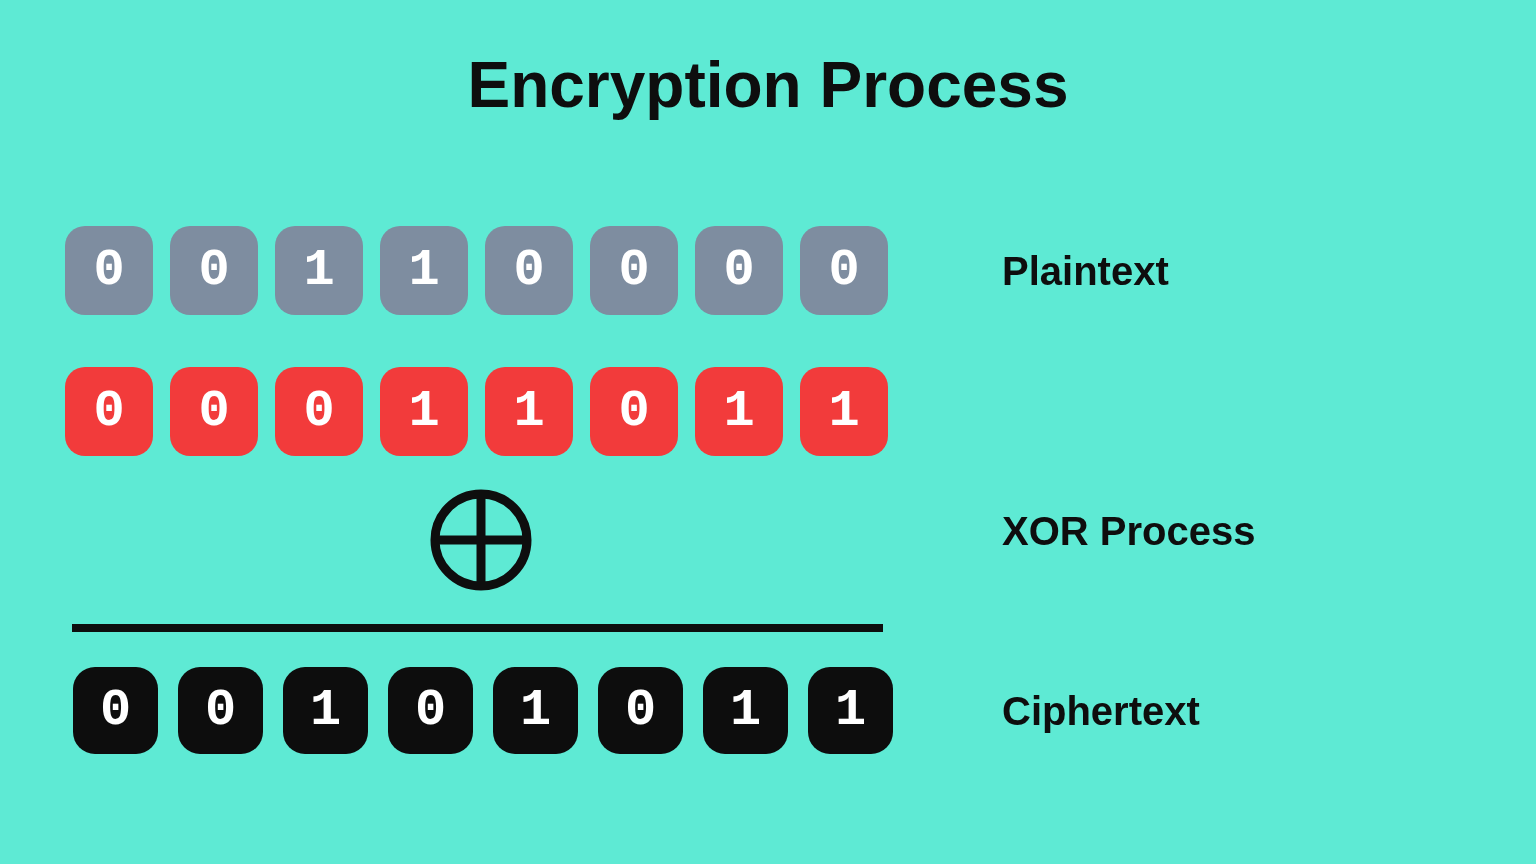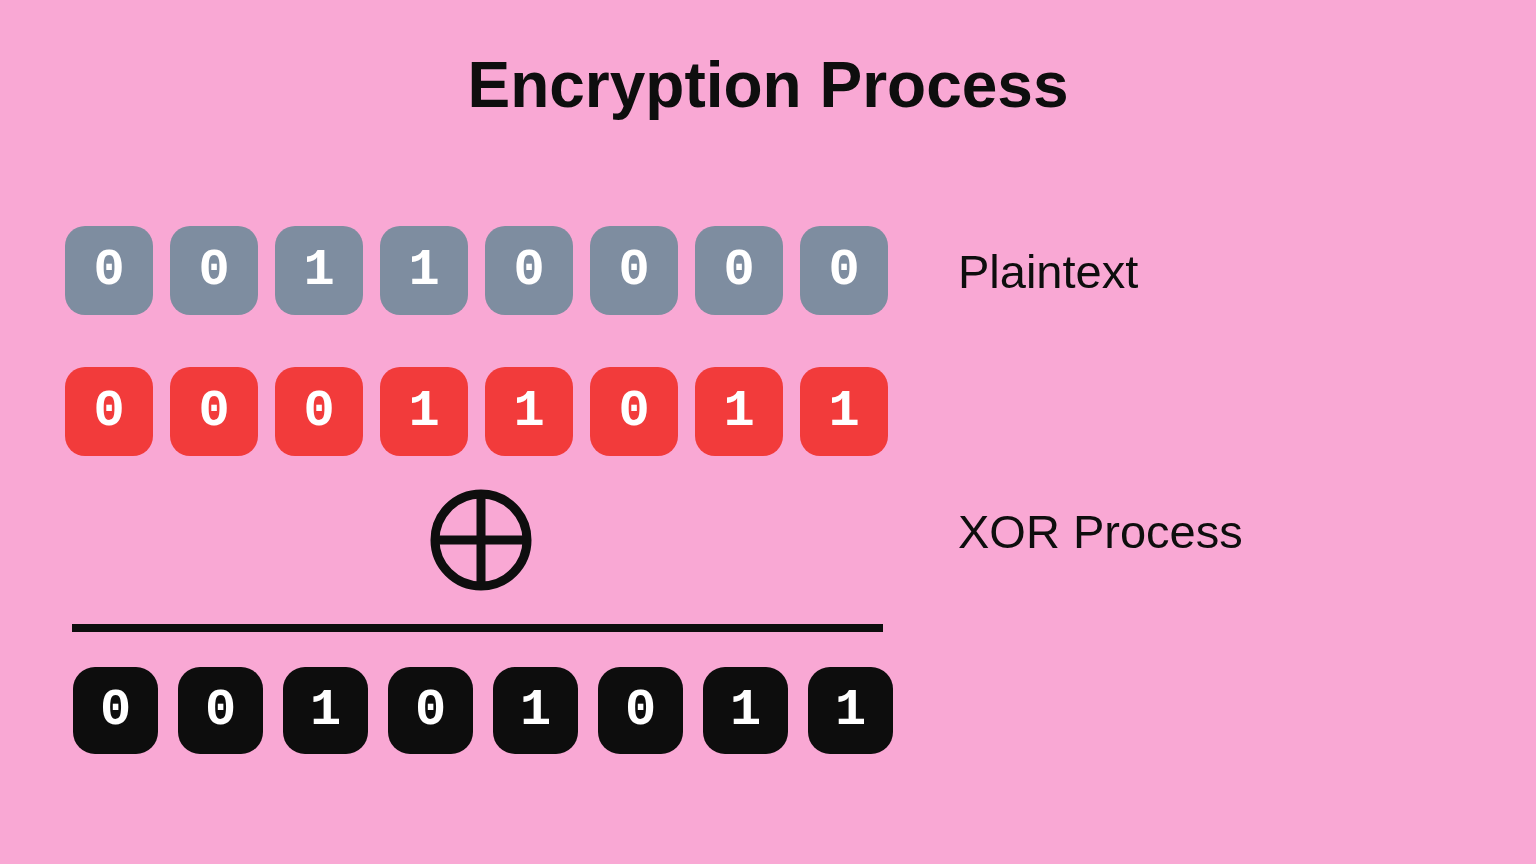--- a/index.html
+++ b/index.html
@@ -1,20 +1,20 @@
 <!DOCTYPE html>
 <html><head>
 <meta charset="utf-8">
 <style>
   html, body { margin: 0; padding: 0; }
   .canvas {
     position: relative;
     width: 1536px;
     height: 864px;
-    background: #f9a8d4;
+    background: #5eead4;
     overflow: hidden;
     font-family: "Liberation Sans", sans-serif;
   }
   .title {
     position: absolute;
     top: 48px;
     left: 0;
     width: 100%;
     margin: 0;
     text-align: center;
@@ -66,24 +66,24 @@
   .divider {
     position: absolute;
     left: 72px;
     top: 624px;
     width: 811px;
     height: 8px;
     background: #0e0e0e;
   }
   .row-label {
     position: absolute;
-    left: 958px;
+    left: 1002px;
     transform: translateY(-50%);
-    font-size: 47px;
-    font-weight: 400;
+    font-size: 40px;
+    font-weight: 700;
     color: #0e0e0e;
     white-space: nowrap;
   }
   .label-plaintext { top: 271px; }
   .label-stream    { top: 412px; }
   .label-xor       { top: 531px; }
   .label-cipher    { top: 711px; }
 </style>
 </head>
 <body>
@@ -127,14 +127,15 @@
   <div class="bit-row row-cipher">
       <div class="bit">0</div>
       <div class="bit">0</div>
       <div class="bit">1</div>
       <div class="bit">0</div>
       <div class="bit">1</div>
       <div class="bit">0</div>
       <div class="bit">1</div>
       <div class="bit">1</div>
     </div>
+  <div class="row-label label-cipher">Ciphertext</div>
 
 </div>
 
 </body></html>

